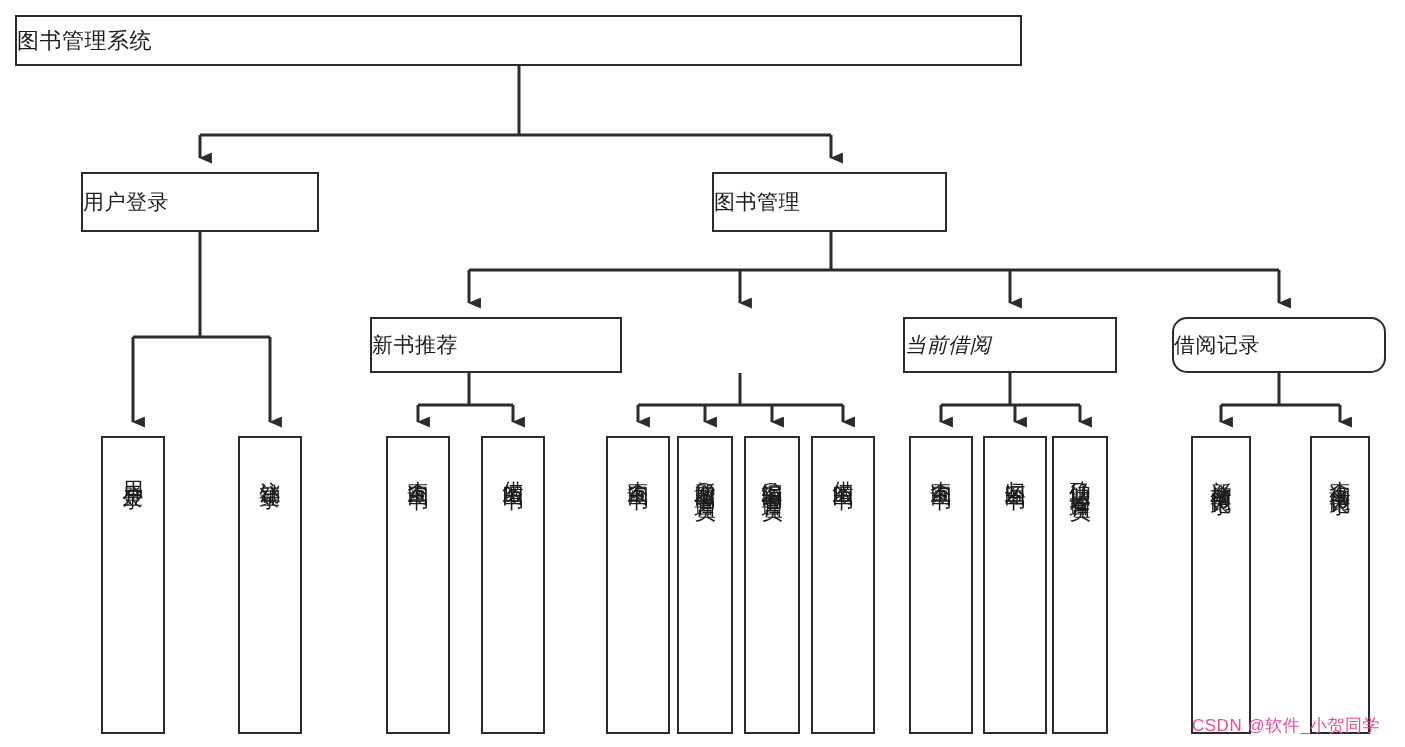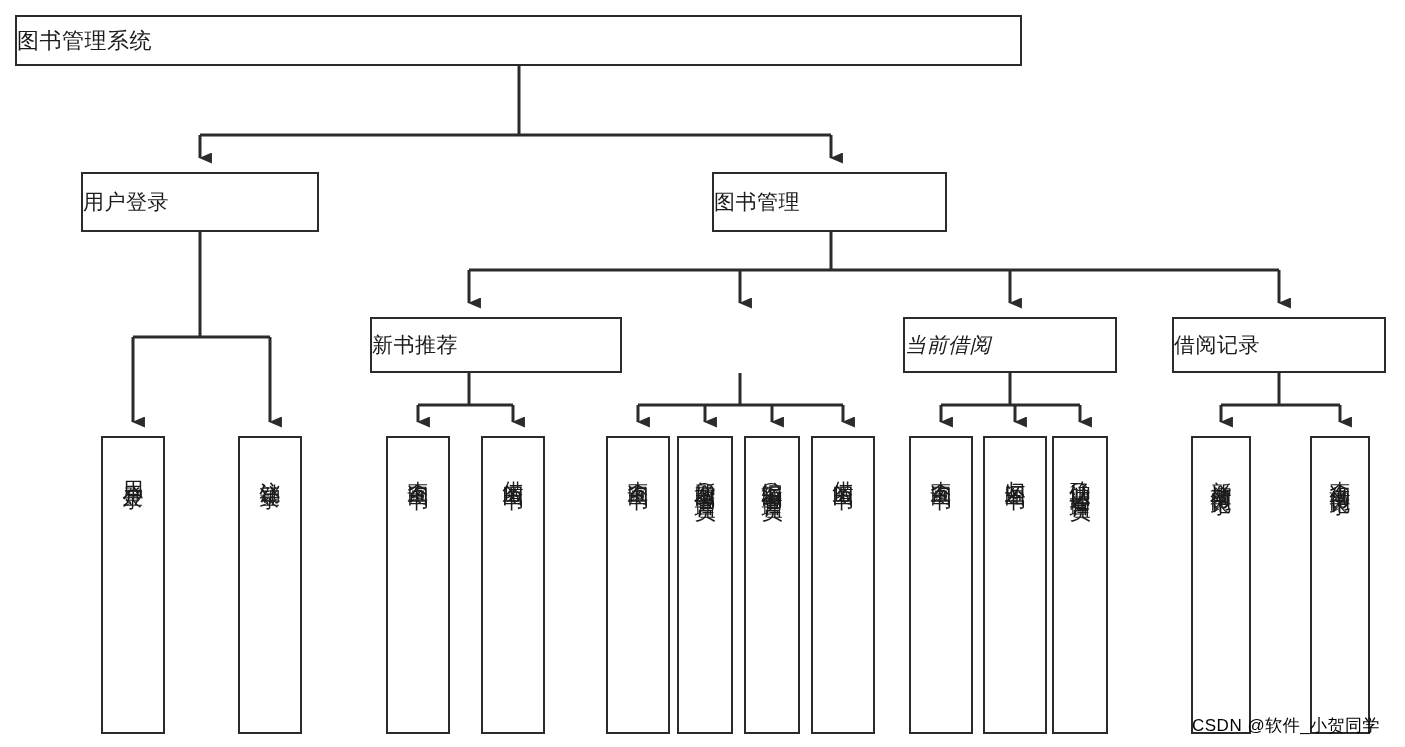--- a/index.html
+++ b/index.html
@@ -132,21 +132,21 @@
   <div class="node level1" style="left: 712px; top: 172px; width: 235px; height: 60px;">
     <span class="label">图书管理</span>
   </div>
 
   <div class="node level2" style="left: 362px; top: 317px; width: 252px; height: 56px; margin-left: 8px;">
     <span class="label">新书推荐</span>
   </div>
   <div class="node level2" style="left: 903px; top: 317px; width: 214px; height: 56px; font-style: italic;">
     <span class="label">当前借阅</span>
   </div>
-  <div class="node level2" style="left: 1172px; top: 317px; width: 214px; height: 56px;">
+  <div class="node level2" style="left: 1172px; top: 317px; width: 214px; height: 56px; border-radius: 15px;">
     <span class="label">借阅记录</span>
   </div>
 
   <div class="node leaf" style="left: 101px; top: 436px; width: 64px; height: 298px;">
     <span class="label">用户登录</span>
   </div>
   <div class="node leaf" style="left: 238px; top: 436px; width: 64px; height: 298px;">
     <span class="label">注销登录</span>
   </div>
   <div class="node leaf" style="left: 386px; top: 436px; width: 64px; height: 298px;">
@@ -176,15 +176,15 @@
   <div class="node leaf" style="left: 1052px; top: 436px; width: 56px; height: 298px;">
     <span class="label">确认归还（管理员）</span>
   </div>
   <div class="node leaf" style="left: 1191px; top: 436px; width: 60px; height: 298px;">
     <span class="label">新增借阅记录</span>
   </div>
   <div class="node leaf" style="left: 1310px; top: 436px; width: 60px; height: 298px;">
     <span class="label">查询借阅记录</span>
   </div>
 
-  <div class="watermark" style="left: 1192px; top: 714px; color: #000000;">CSDN @软件_小贺同学</div>
+  <div class="watermark" style="left: 1192px; top: 714px; color: #ec4899;">CSDN @软件_小贺同学</div>
 
 </div>
 
 </body></html>

